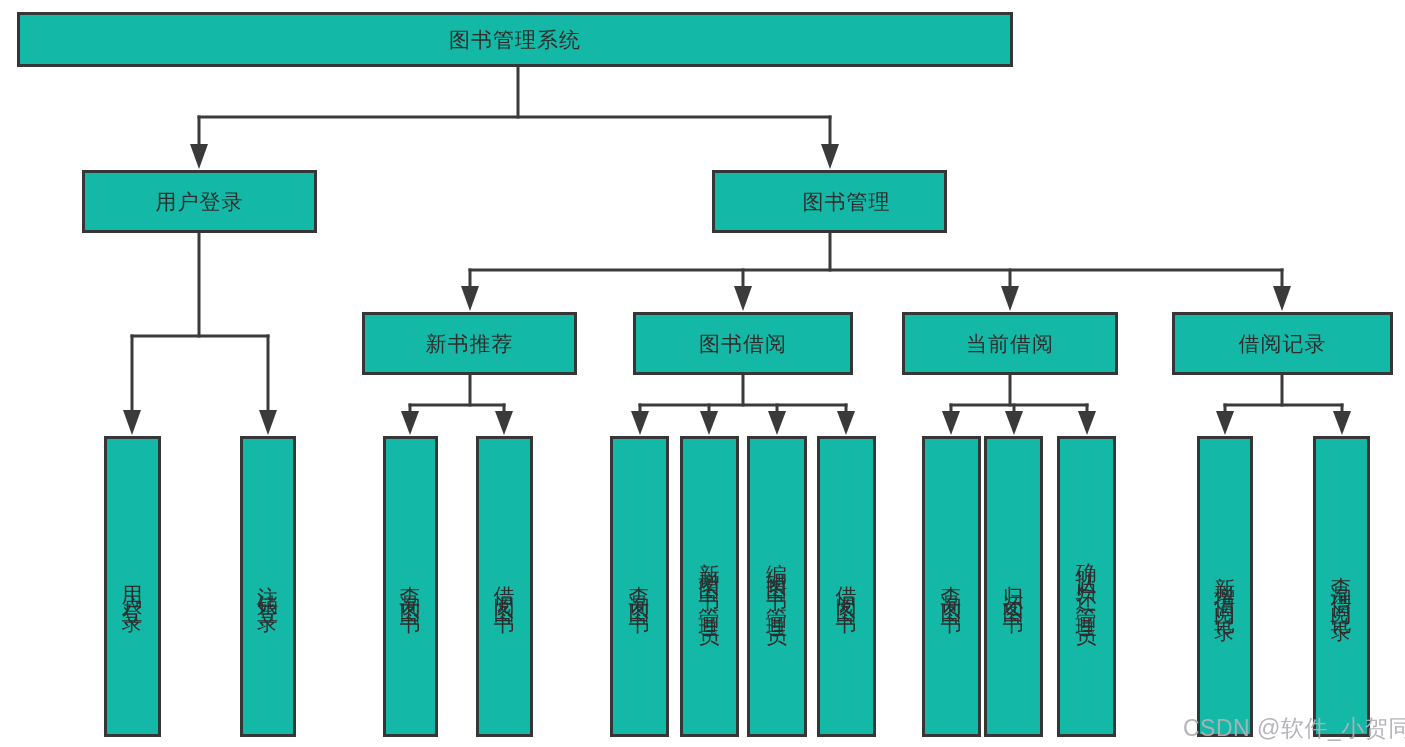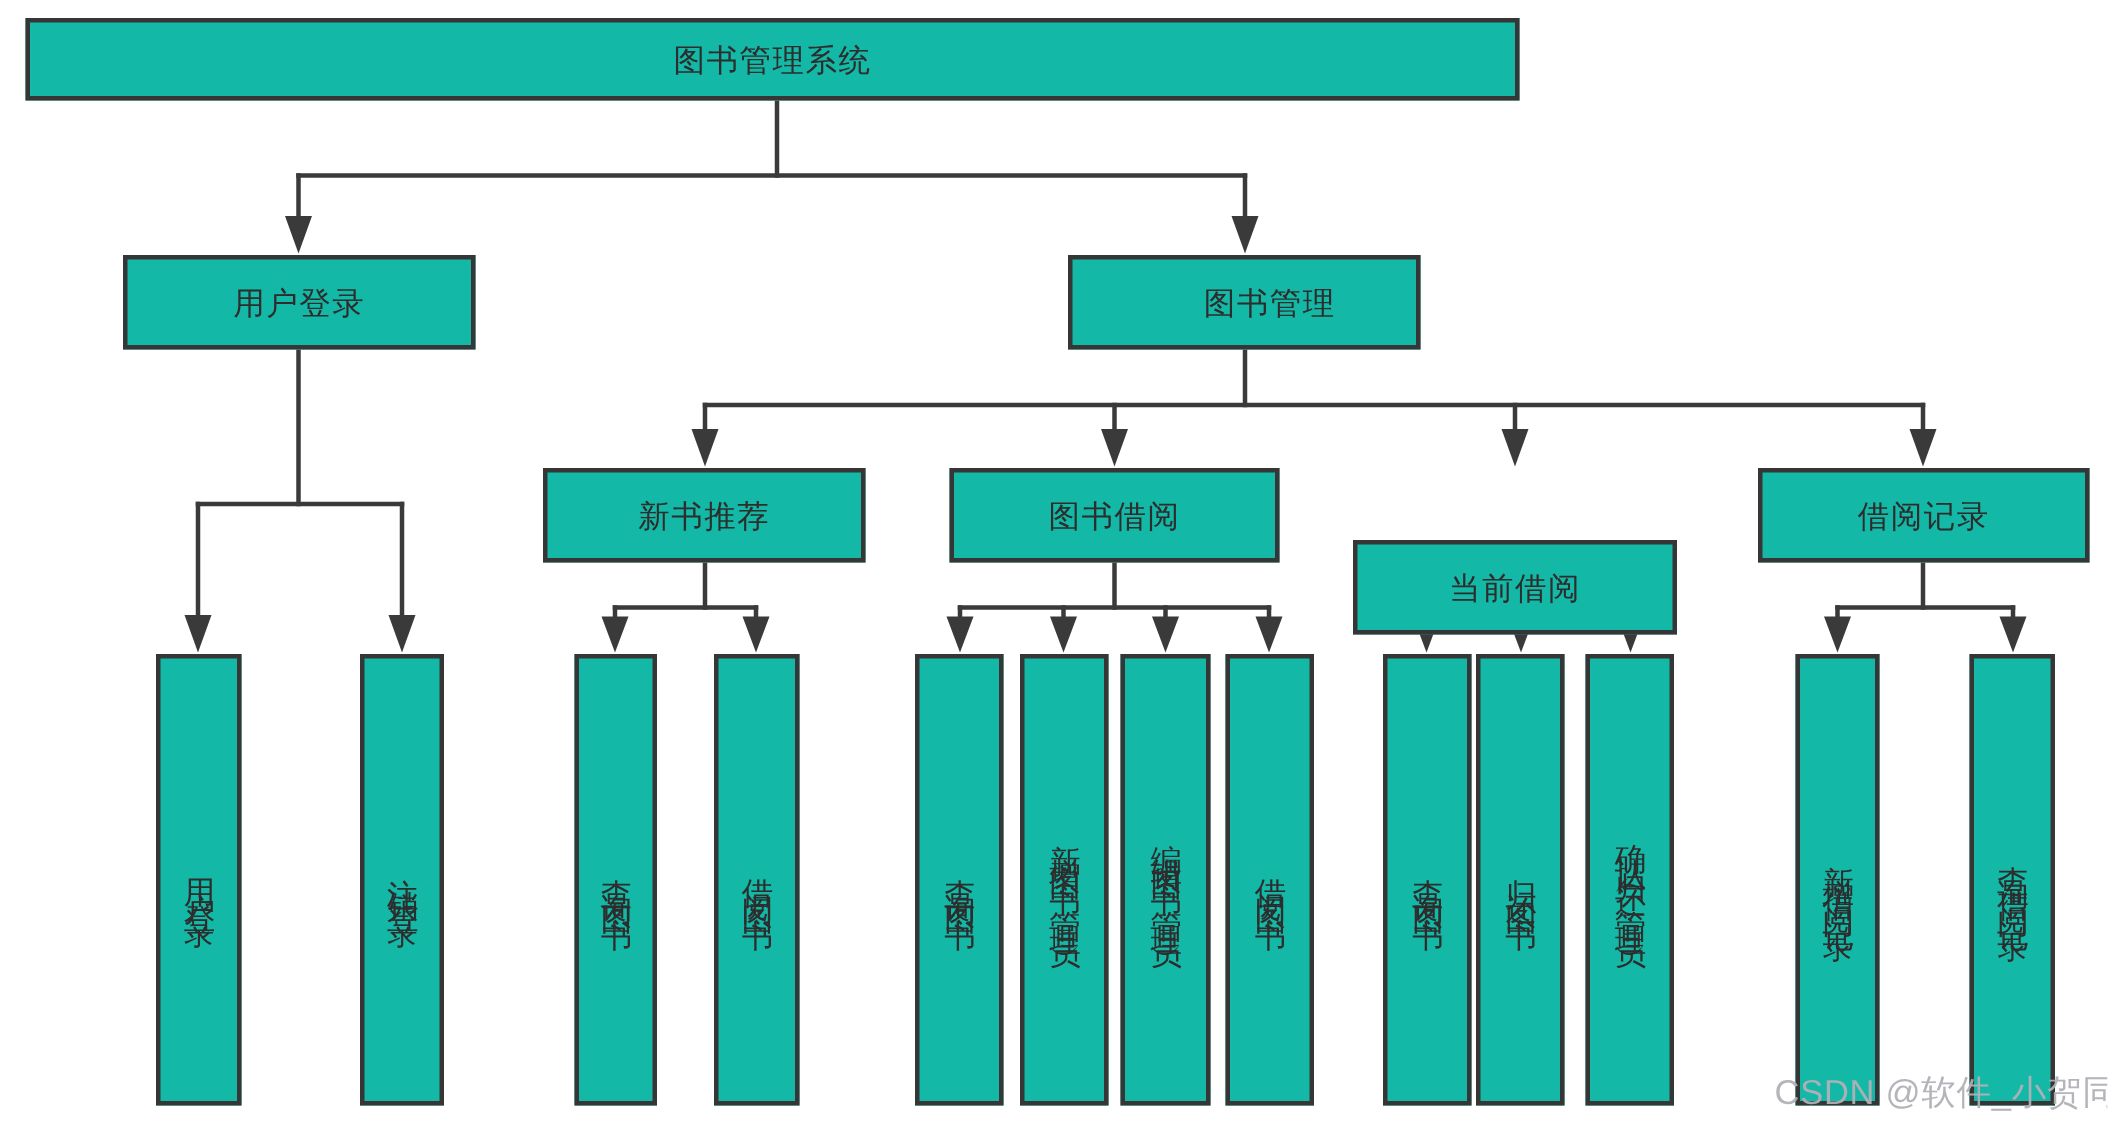--- a/index.html
+++ b/index.html
@@ -40,21 +40,21 @@
     letter-spacing: 9px;
     line-height: 1;
     white-space: nowrap;
   }
   
   .b-root     { left: 17px;   top: 12px;  width: 996px; height: 55px; }
   .b-login    { left: 82px;   top: 170px; width: 235px; height: 63px; }
   .b-mgmt     { left: 712px;  top: 170px; width: 235px; height: 63px; padding-left: 34px; }
   .b-l3-rec   { left: 362px;  top: 312px; width: 215px; height: 63px; }
   .b-l3-bor   { left: 633px;  top: 312px; width: 220px; height: 63px; }
-  .b-l3-cur   { left: 902px;  top: 312px; width: 216px; height: 63px; margin-top: 48px; }
+  .b-l3-cur   { left: 902px;  top: 312px; width: 216px; height: 63px; }
   .b-l3-log   { left: 1172px; top: 312px; width: 221px; height: 63px; }
   .lf { top: 436px; height: 301px; }
   .lf-0  { left: 104px;  width: 57px; }
   .lf-1  { left: 240px;  width: 56px; }
   .lf-2  { left: 383px;  width: 55px; }
   .lf-3  { left: 476px;  width: 57px; }
   .lf-4  { left: 610px;  width: 59px; }
   .lf-5  { left: 680px;  width: 59px; }
   .lf-6  { left: 747px;  width: 60px; }
   .lf-7  { left: 817px;  width: 59px; }

